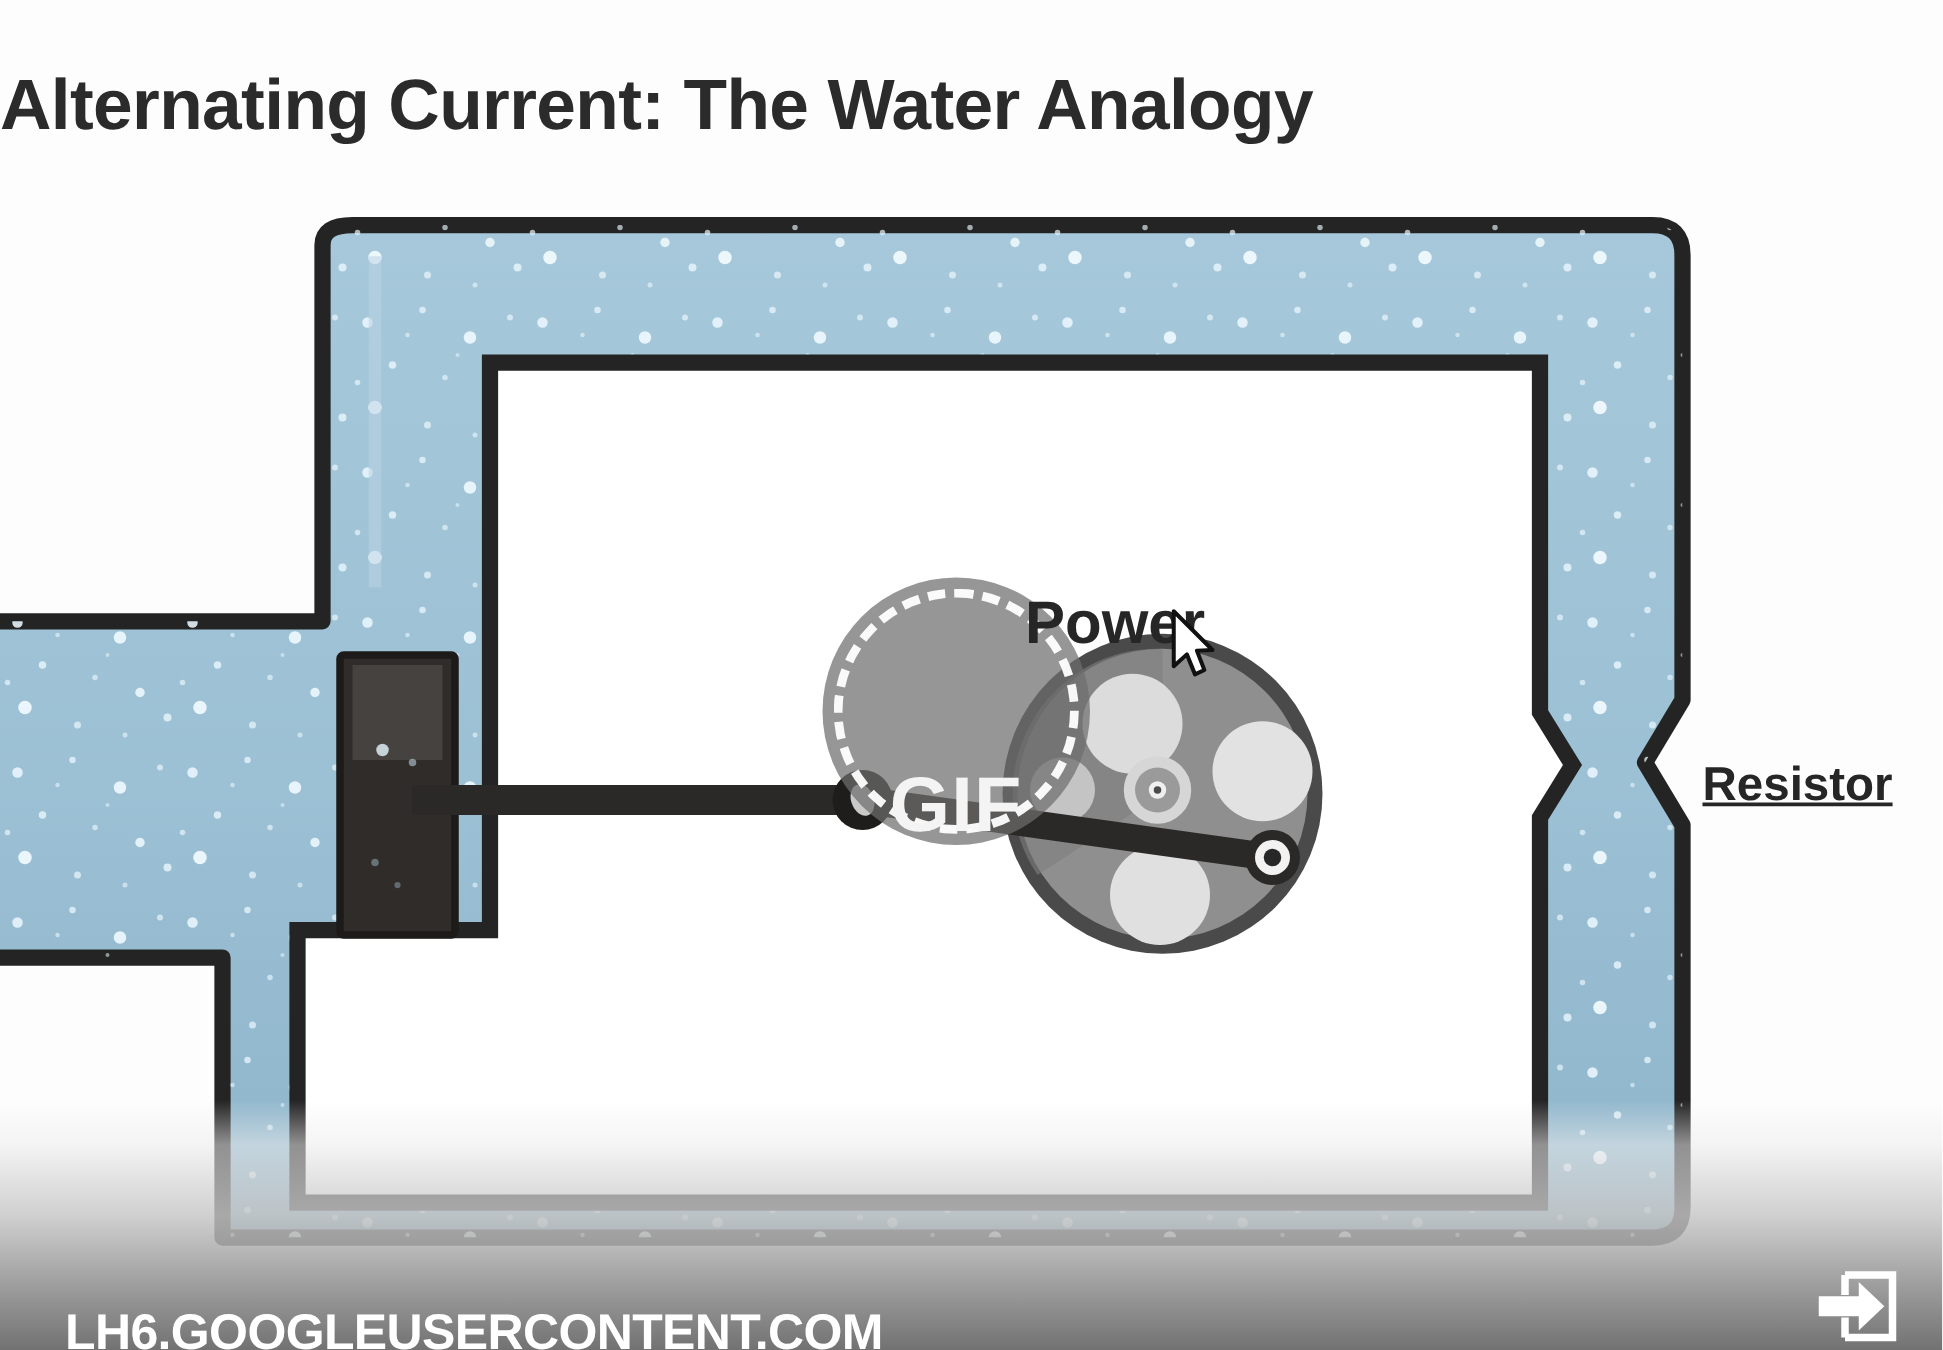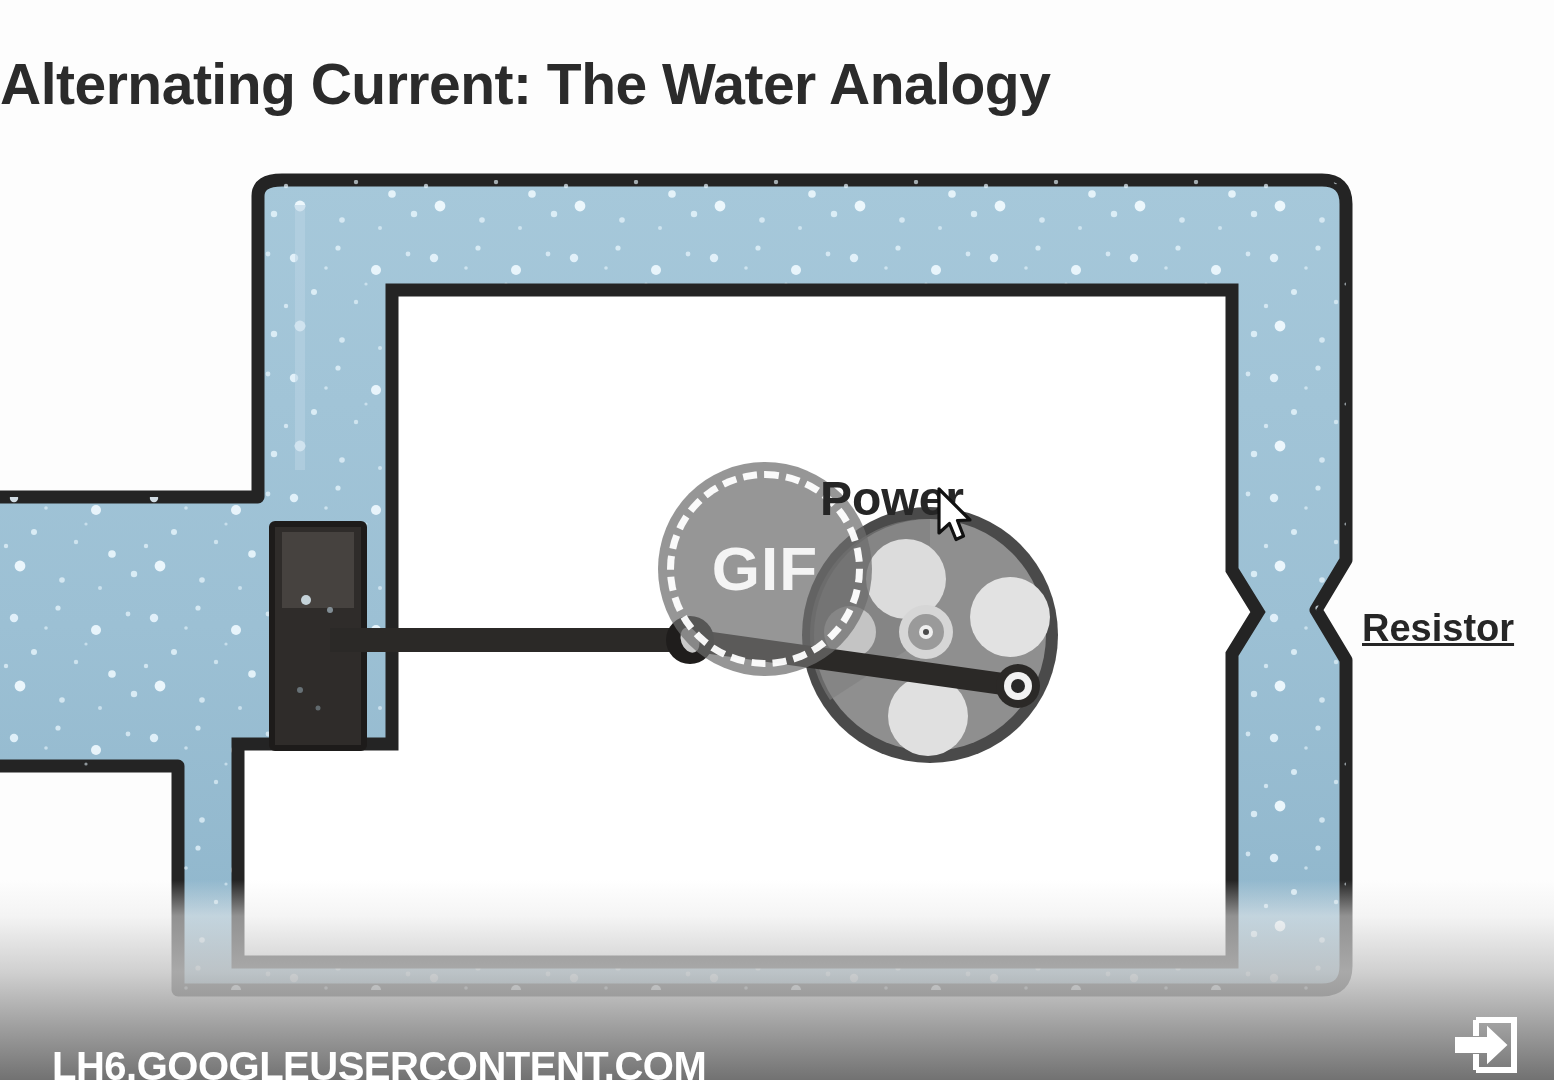--- a/index.html
+++ b/index.html
@@ -77,21 +77,21 @@
   #gif-badge {
     position: absolute;
     left: 658px;
     top: 462px;
     width: 214px;
     height: 214px;
     border-radius: 50%;
     background: rgba(110,110,110,0.72);
     box-sizing: border-box;
     display: flex;
-    align-items: center;
+    align-items: flex-end;
     justify-content: center;
   }
   #gif-badge-ring {
     position: absolute;
     left: 9px;
     top: 9px;
     width: 196px;
     height: 196px;
     border-radius: 50%;
     border: 7px dashed rgba(255,255,255,0.95);

